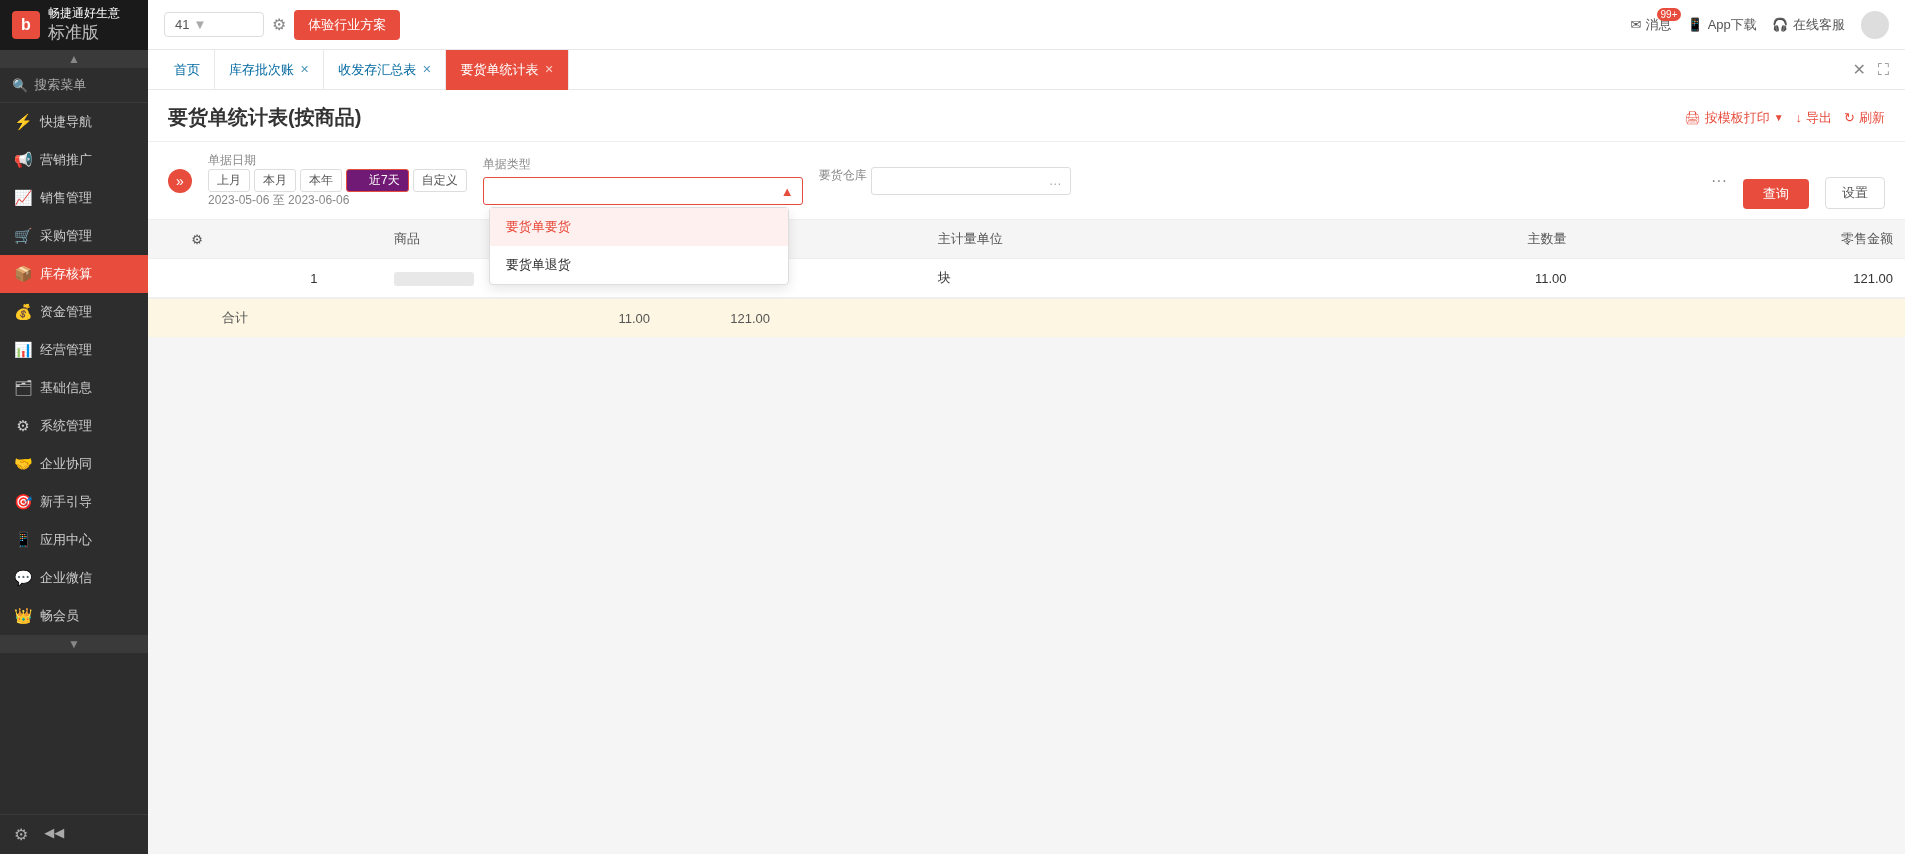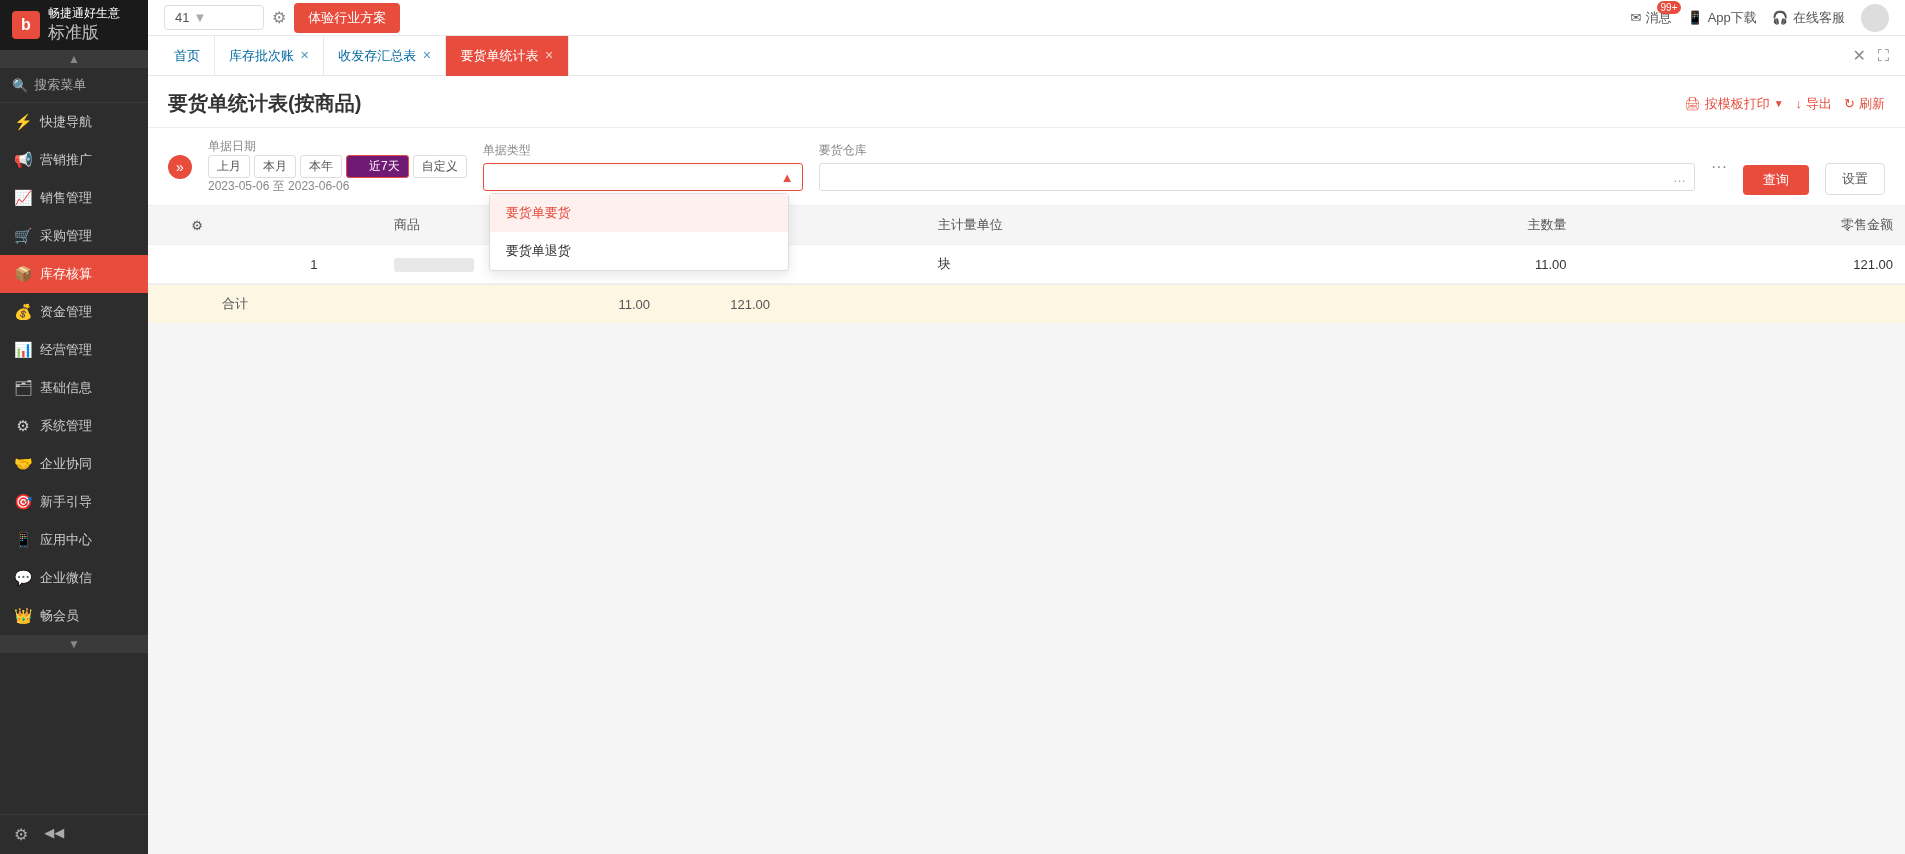--- a/index.html
+++ b/index.html
@@ -74,21 +74,21 @@
       flex: 1;
       display: flex;
       flex-direction: column;
       height: 100%;
       overflow: hidden;
     }
 
     
     .topbar {
       background: white;
-      height: 36px;
+      height: 50px;
       display: flex;
       align-items: center;
       padding: 0 16px;
       border-bottom: 1px solid #e8e8e8;
       gap: 12px;
       flex-shrink: 0;
     }
     .topbar-left {
       display: flex;
       align-items: center;
@@ -310,21 +310,21 @@
       display: flex;
       align-items: center;
       justify-content: space-between;
       cursor: pointer;
       background: white;
       min-width: 240px;
       position: relative;
     }
     .filter-warehouse-group {
       display: flex;
-      flex-direction: column;
+      flex-direction: row;
       gap: 4px;
       flex: 1;
     }
     .filter-warehouse-input {
       border: 1px solid #ddd;
       border-radius: 3px;
       padding: 4px 8px;
       font-size: 13px;
       display: flex;
       align-items: center;

